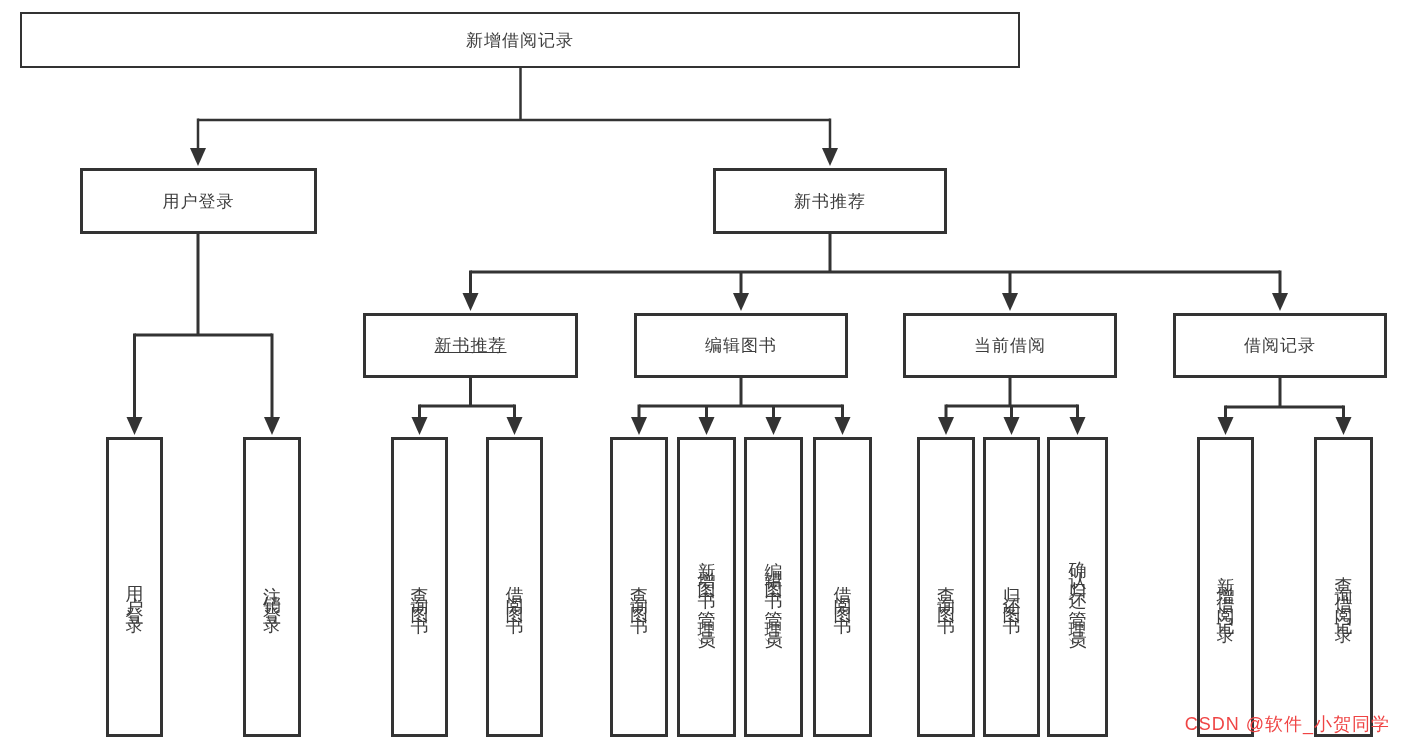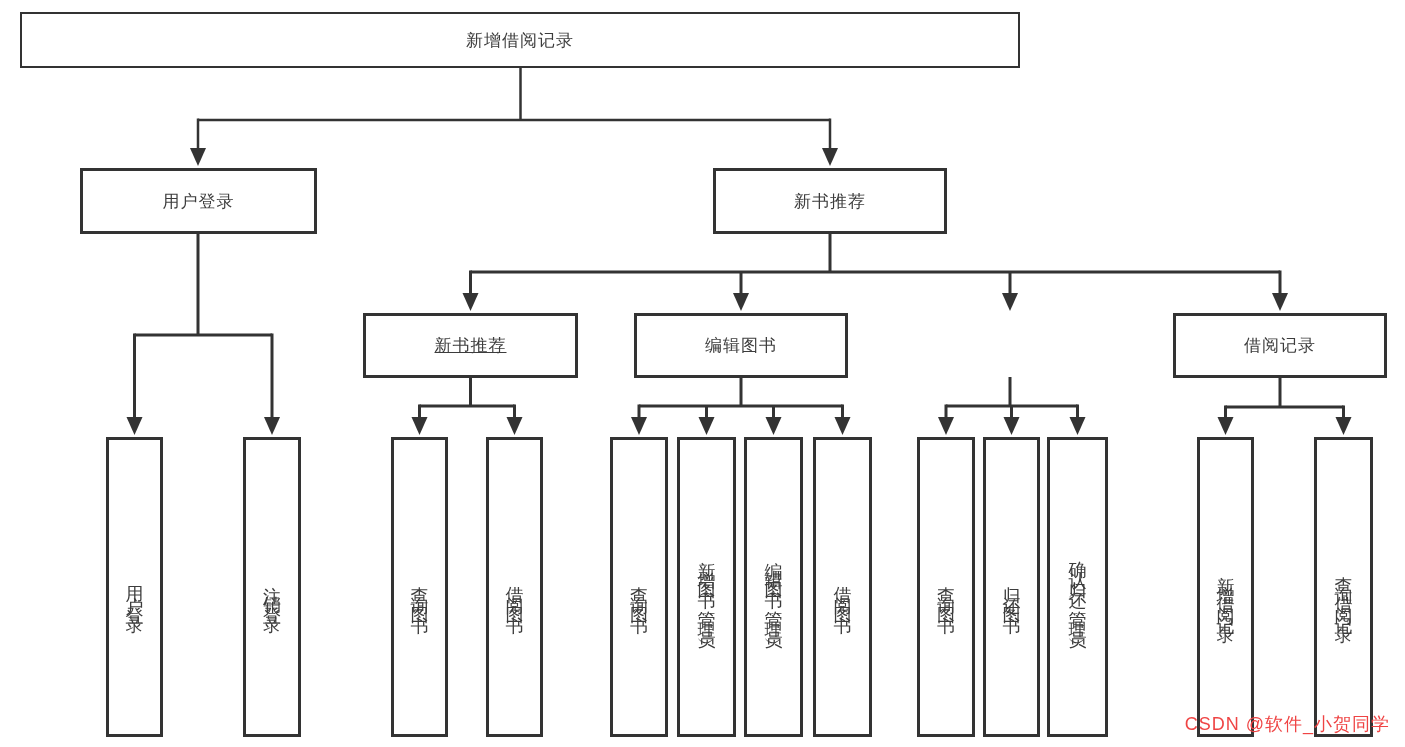--- a/index.html
+++ b/index.html
@@ -131,20 +131,23 @@
   <div class="box" style="left:713px; top:168px; width:234px; height:66px;">
     <span>新书推荐</span>
   </div>
 
   <div class="box" style="left:363px; top:313px; width:215px; height:65px;text-decoration:underline;">
     <span>新书推荐</span>
   </div>
   <div class="box" style="left:634px; top:313px; width:214px; height:65px;">
     <span>编辑图书</span>
   </div>
+  <div class="box" style="left:903px; top:313px; width:214px; height:65px;">
+    <span>当前借阅</span>
+  </div>
   <div class="box" style="left:1173px; top:313px; width:214px; height:65px;">
     <span>借阅记录</span>
   </div>
 
   <div class="box vbox" style="left:106px; width:57px;">
     <span class="vtext">用户登录</span>
   </div>
   <div class="box vbox" style="left:243px; width:58px;">
     <span class="vtext">注销登录</span>
   </div>

